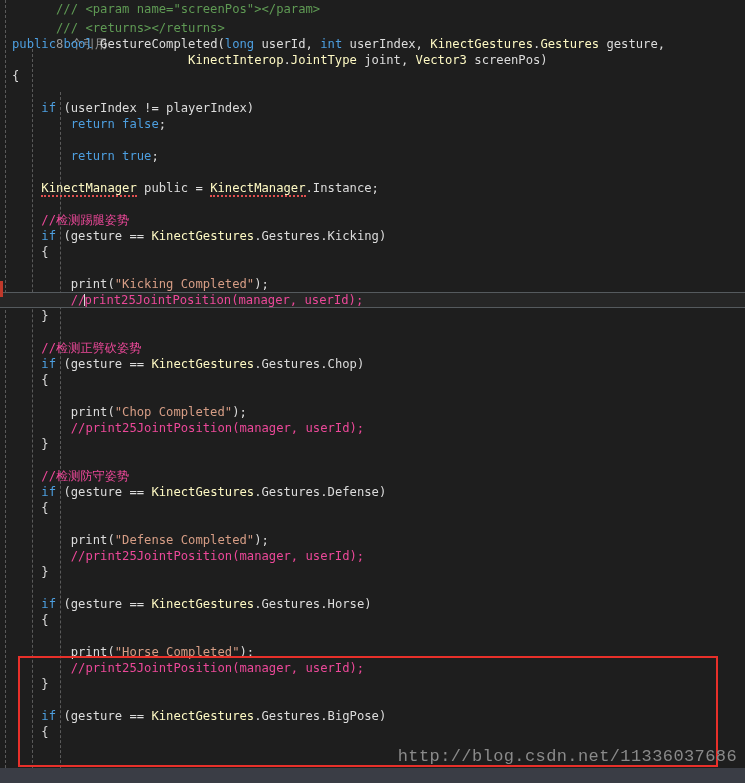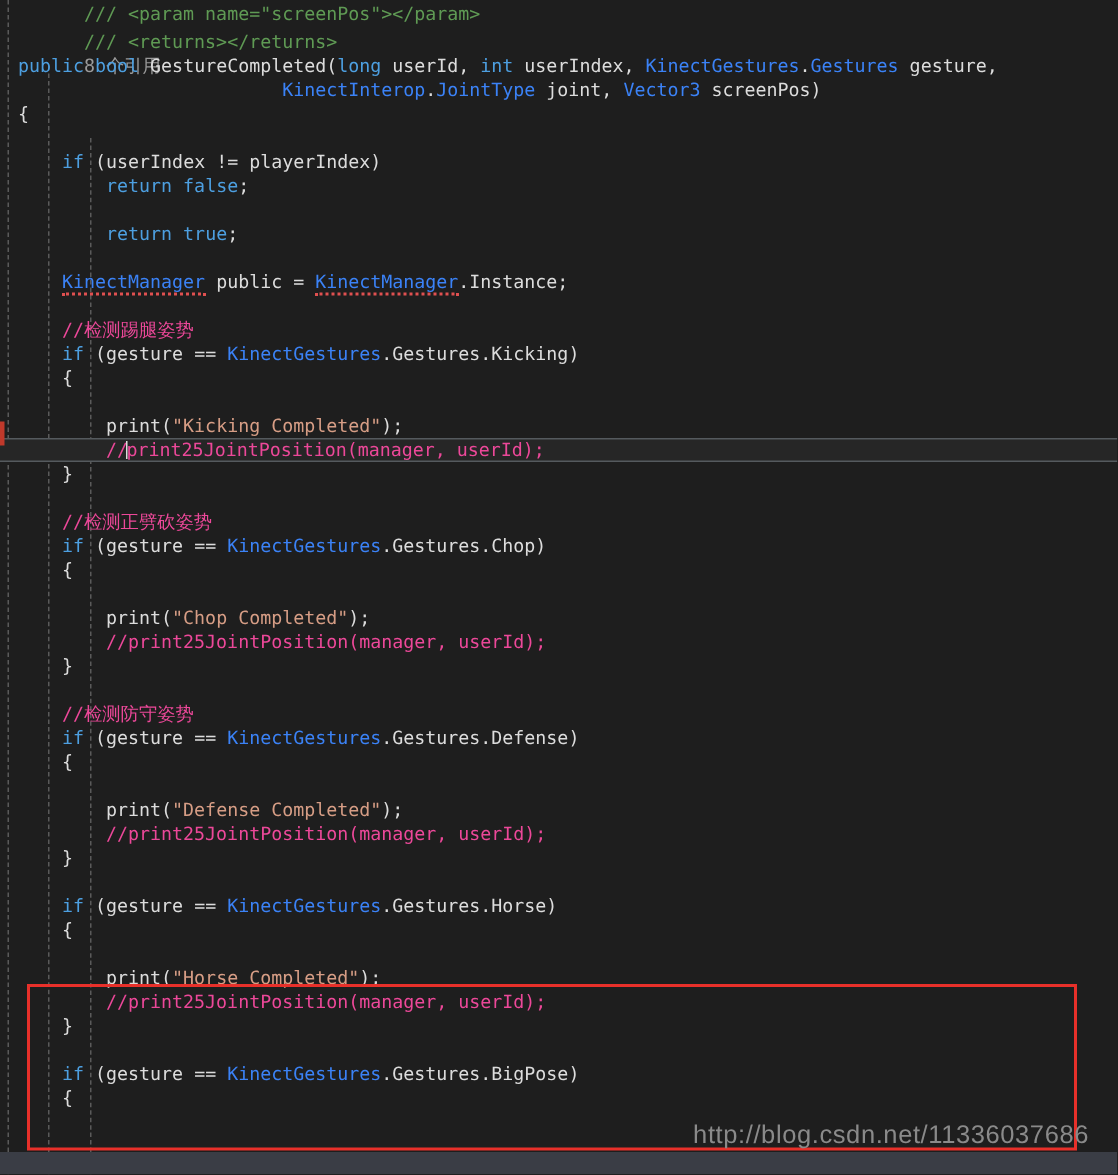--- a/index.html
+++ b/index.html
@@ -51,21 +51,21 @@
   .code-line.current {
     background: #262626;
     border-top: 1px solid #555a5e;
     border-bottom: 1px solid #555a5e;
     height: 14px;
     line-height: 14px;
   }
 
   
   .kw       { color: #4d9fe0; }   
-  .type     { color: #3b82f6; }   
+  .type     { color: #fef9c3; }   
   .cmt      { color: #ec4899; }   
   .doc      { color: #5f9a54; }   
   .str      { color: #d69d85; }   
   .pln      { color: #dcdcdc; }
   .punc     { color: #dcdcdc; }
   .lens     { color: #9a9a9a; }   
   .err {
     border-bottom: 2px dotted #e05050;
     padding-bottom: 0;
     margin-top: 40px;
@@ -110,24 +110,24 @@
     bottom: 0;
     width: 745px;
     height: 15px;
     background: #3a3d45;
     z-index: 7;
   }
 
   
   #watermark {
     position: absolute;
-    right: 19px;
+    right: 8px;
     bottom: 18px;
     color: #8a8a8a;
-    font-family: Liberation Sans, sans-serif;
+    font-family: Liberation Mono, monospace;
     font-size: 17px;
     letter-spacing: 0.4px;
     z-index: 8;
     white-space: pre;
   }
 </style>
 </head>
 <body>
 
 <div id="editor-root">

